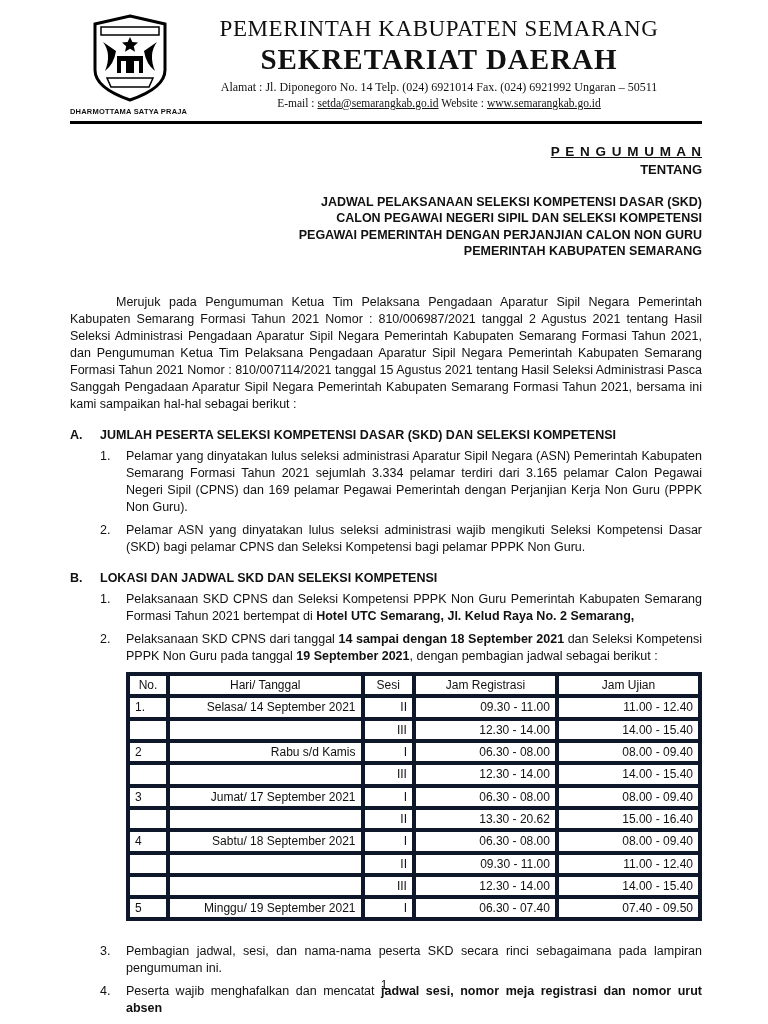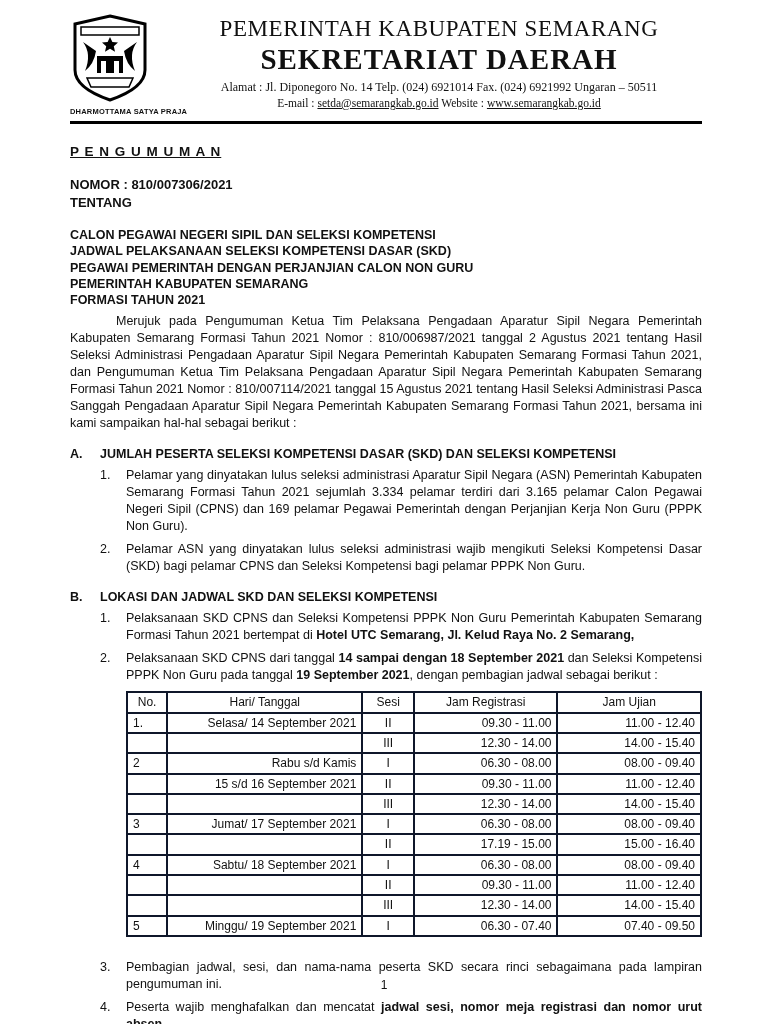--- a/index.html
+++ b/index.html
@@ -8,56 +8,56 @@
     position:relative;
     width:768px; height:1024px;
     background:#ffffff;
     color:#111;
     font-family:"Liberation Sans", sans-serif;
     padding:12px 66px 0 70px;
     overflow:hidden;
   }
   
   .kop { display:flex; align-items:flex-start; gap:6px; }
-  .logo-wrap { width:100px; text-align:left; flex-shrink:0; padding-top:2px; }
+  .logo-wrap { width:100px; text-align:right; flex-shrink:0; padding-top:2px; }
   .motto { font-size:7.5px; font-weight:bold; letter-spacing:0.2px; white-space:nowrap; margin-top:1px; }
   .kop-text { flex:1; text-align:center; font-family:"Liberation Serif", serif; padding-top:4px; }
   .org1 { font-size:23px; letter-spacing:0.6px; }
   .org2 { font-size:29px; font-weight:bold; letter-spacing:1px; margin-top:1px; }
   .addr { font-size:12px; margin-top:4px; }
   .addr2 { font-size:11.5px; margin-top:2px; }
   .link { text-decoration:underline; color:#111; cursor:pointer; }
   .kop-rule { border:0; height:3px; background:#000; margin-top:5px; }
 
   
-  .center { text-align:left; }
+  .center { text-align:right; }
   .announce { margin-top:20px; font-weight:bold; font-size:13.5px; text-decoration:underline; letter-spacing:1px; }
   .nomor { margin-top:18px; font-weight:bold; font-size:13px; }
   .tentang { margin-top:3px; font-weight:bold; font-size:13px; }
   .subject { margin-top:17px; font-weight:bold; font-size:12.5px; line-height:1.3; }
 
   
-  .intro { margin-top:5px; font-size:12.5px; line-height:1.36; text-align:justify; text-indent:46px; }
+  .intro { margin-top:35px; font-size:12.5px; line-height:1.36; text-align:justify; text-indent:46px; }
   .sec { margin-top:15px; }
   .sec-head { display:flex; font-weight:bold; font-size:12.5px; }
   .sec-letter { width:30px; flex-shrink:0; }
   .sec-title { flex:1; }
   .items { margin-left:30px; }
   .item { display:flex; margin-top:6px; font-size:12.5px; line-height:1.36; }
   .item .num { width:26px; flex-shrink:0; }
   .item .itext { flex:1; text-align:justify; }
   .b { font-weight:bold; }
 
   
   table.sched { border-collapse:collapse; width:100%; margin-top:7px; font-size:12px; }
-  table.sched th, table.sched td { border:2px solid #0f172a; padding:1px 5px; height:19px; font-weight:normal; }
+  table.sched th, table.sched td { border:4px solid #0f172a; padding:1px 5px; height:19px; font-weight:normal; }
   table.sched th { text-align:center; }
   td.col-no { width:7%; text-align:left; }
   td.col-day { width:34%; text-align:right; }
-  td.col-sesi { width:9%; text-align:center; }
+  td.col-sesi { width:9%; text-align:right; }
   td.col-reg { width:25%; text-align:right; }
   td.col-uji { width:25%; text-align:right; }
   .after-table { margin-top:22px; }
 
   .page-number { position:absolute; left:0; right:0; bottom:32px; text-align:center; font-size:12px; }
 </style>
 </head>
 <body>
 
 <div class="page">
@@ -82,28 +82,26 @@
       <div class="org2">SEKRETARIAT DAERAH</div>
       <div class="addr">Alamat : Jl. Diponegoro No. 14 Telp. (024) 6921014 Fax. (024) 6921992 Ungaran – 50511</div>
       <div class="addr2">
         <span>E-mail : </span><span class="link">setda@semarangkab.go.id</span><span> Website : </span><span class="link">www.semarangkab.go.id</span>
       </div>
     </div>
   </header>
   <div class="kop-rule"></div>
 
   <div class="center announce">P E N G U M U M A N</div>
-  <div class="center nomor">NOMOR : 810/007306/2021</div>
   <div class="center tentang">TENTANG</div>
   <div class="center subject">
+    <div>JADWAL PELAKSANAAN SELEKSI KOMPETENSI DASAR (SKD)</div>
     <div>CALON PEGAWAI NEGERI SIPIL DAN SELEKSI KOMPETENSI</div>
-    <div>JADWAL PELAKSANAAN SELEKSI KOMPETENSI DASAR (SKD)</div>
     <div>PEGAWAI PEMERINTAH DENGAN PERJANJIAN CALON NON GURU</div>
     <div>PEMERINTAH KABUPATEN SEMARANG</div>
-    <div>FORMASI TAHUN 2021</div>
   </div>
 
   <p class="intro">Merujuk pada Pengumuman Ketua Tim Pelaksana Pengadaan Aparatur Sipil Negara Pemerintah Kabupaten Semarang Formasi Tahun 2021 Nomor : 810/006987/2021 tanggal 2 Agustus 2021 tentang Hasil Seleksi Administrasi Pengadaan Aparatur Sipil Negara Pemerintah Kabupaten Semarang Formasi Tahun 2021, dan Pengumuman Ketua Tim Pelaksana Pengadaan Aparatur Sipil Negara Pemerintah Kabupaten Semarang Formasi Tahun 2021 Nomor : 810/007114/2021 tanggal 15 Agustus 2021 tentang Hasil Seleksi Administrasi Pasca Sanggah Pengadaan Aparatur Sipil Negara Pemerintah Kabupaten Semarang Formasi Tahun 2021, bersama ini kami sampaikan hal-hal sebagai berikut :</p>
 
   <div class="sec">
     <div class="sec-head">
       <span class="sec-letter">A.</span>
       <span class="sec-title">JUMLAH PESERTA SELEKSI KOMPETENSI DASAR (SKD) DAN SELEKSI KOMPETENSI</span>
     </div>
     <div class="items">
@@ -162,68 +160,61 @@
                 </tr>
               <tr>
                   <td class="col-no">2</td>
                   <td class="col-day">Rabu s/d Kamis</td>
                   <td class="col-sesi">I</td>
                   <td class="col-reg">06.30 - 08.00</td>
                   <td class="col-uji">08.00 - 09.40</td>
                 </tr>
               <tr>
                   <td class="col-no"></td>
-                  <td class="col-day">15 s/d 16 September 2021</td>
+                  <td class="col-day"></td>
+                  <td class="col-sesi">III</td>
+                  <td class="col-reg">12.30 - 14.00</td>
+                  <td class="col-uji">14.00 - 15.40</td>
+                </tr>
+              <tr>
+                  <td class="col-no">3</td>
+                  <td class="col-day">Jumat/ 17 September 2021</td>
+                  <td class="col-sesi">I</td>
+                  <td class="col-reg">06.30 - 08.00</td>
+                  <td class="col-uji">08.00 - 09.40</td>
+                </tr>
+              <tr>
+                  <td class="col-no"></td>
+                  <td class="col-day"></td>
+                  <td class="col-sesi">II</td>
+                  <td class="col-reg">13.30 - 20.62</td>
+                  <td class="col-uji">15.00 - 16.40</td>
+                </tr>
+              <tr>
+                  <td class="col-no">4</td>
+                  <td class="col-day">Sabtu/ 18 September 2021</td>
+                  <td class="col-sesi">I</td>
+                  <td class="col-reg">06.30 - 08.00</td>
+                  <td class="col-uji">08.00 - 09.40</td>
+                </tr>
+              <tr>
+                  <td class="col-no"></td>
+                  <td class="col-day"></td>
                   <td class="col-sesi">II</td>
                   <td class="col-reg">09.30 - 11.00</td>
                   <td class="col-uji">11.00 - 12.40</td>
                 </tr>
               <tr>
                   <td class="col-no"></td>
                   <td class="col-day"></td>
                   <td class="col-sesi">III</td>
                   <td class="col-reg">12.30 - 14.00</td>
                   <td class="col-uji">14.00 - 15.40</td>
                 </tr>
               <tr>
-                  <td class="col-no">3</td>
-                  <td class="col-day">Jumat/ 17 September 2021</td>
-                  <td class="col-sesi">I</td>
-                  <td class="col-reg">06.30 - 08.00</td>
-                  <td class="col-uji">08.00 - 09.40</td>
-                </tr>
-              <tr>
-                  <td class="col-no"></td>
-                  <td class="col-day"></td>
-                  <td class="col-sesi">II</td>
-                  <td class="col-reg">17.19 - 15.00</td>
-                  <td class="col-uji">15.00 - 16.40</td>
-                </tr>
-              <tr>
-                  <td class="col-no">4</td>
-                  <td class="col-day">Sabtu/ 18 September 2021</td>
-                  <td class="col-sesi">I</td>
-                  <td class="col-reg">06.30 - 08.00</td>
-                  <td class="col-uji">08.00 - 09.40</td>
-                </tr>
-              <tr>
-                  <td class="col-no"></td>
-                  <td class="col-day"></td>
-                  <td class="col-sesi">II</td>
-                  <td class="col-reg">09.30 - 11.00</td>
-                  <td class="col-uji">11.00 - 12.40</td>
-                </tr>
-              <tr>
-                  <td class="col-no"></td>
-                  <td class="col-day"></td>
-                  <td class="col-sesi">III</td>
-                  <td class="col-reg">12.30 - 14.00</td>
-                  <td class="col-uji">14.00 - 15.40</td>
-                </tr>
-              <tr>
                   <td class="col-no">5</td>
                   <td class="col-day">Minggu/ 19 September 2021</td>
                   <td class="col-sesi">I</td>
                   <td class="col-reg">06.30 - 07.40</td>
                   <td class="col-uji">07.40 - 09.50</td>
                 </tr>
             </tbody>
           </table>
         </div>
       </div>

